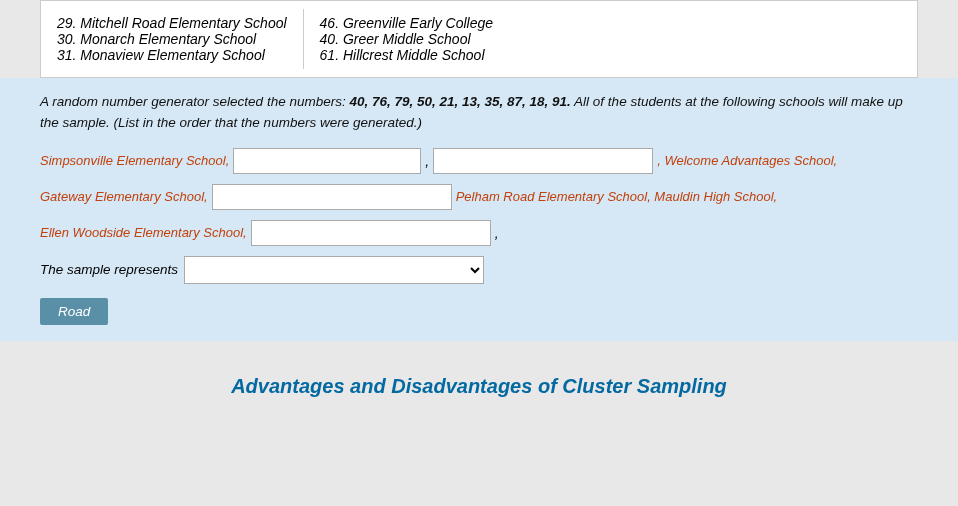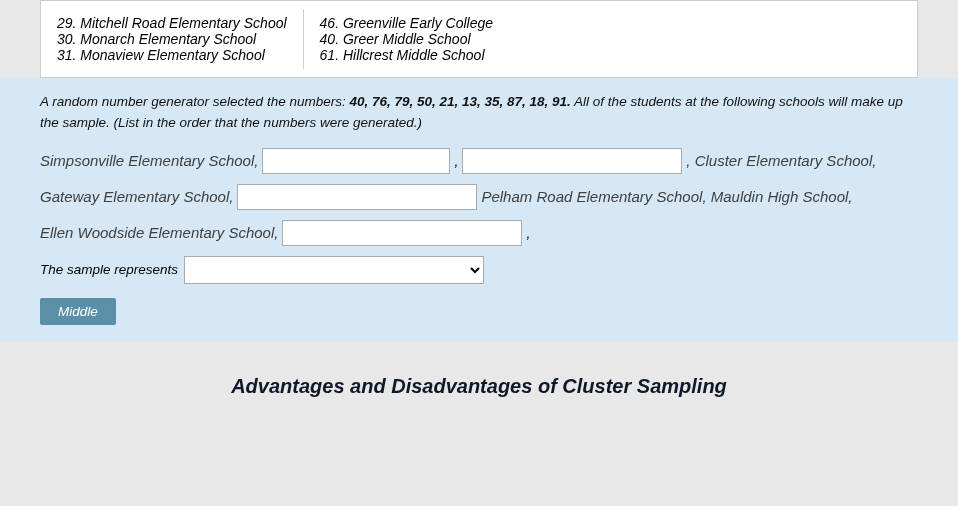--- a/index.html
+++ b/index.html
@@ -30,22 +30,22 @@
 
     .form-row {
       display: flex;
       align-items: center;
       margin-bottom: 10px;
       flex-wrap: wrap;
       gap: 4px;
     }
 
     .form-row label {
-      font-size: 15px;
-      color: #404040;
+      font-size: 13px;
+      color: #c2410c;
       white-space: nowrap;
     }
 
     .input-box {
       background: #fff;
       border: 1px solid #aaa;
       height: 26px;
       min-width: 160px;
       font-size: 13px;
       padding: 0 4px;
@@ -85,21 +85,21 @@
 
     .bottom-section {
       background: #e8e8e8;
       padding: 16px 0 0 0;
       text-align: center;
     }
 
     .bottom-title {
       font-size: 20px;
       font-weight: bold;
-      color: #0f172a;
+      color: #0369a1;
       padding: 18px 0 10px 0;
     }
 
     .highlighted {
       font-weight: bold;
     }
   </style>
 </head>
 <body>
 
@@ -124,21 +124,21 @@
   </div>
 
   
   <div class="form-section">
 
     <div class="form-row">
       <label>Simpsonville Elementary School,</label>
       <input class="input-box" style="min-width: 180px;" type="text">
       <span>,</span>
       <input class="input-box" style="min-width: 220px;" type="text">
-      <label>, Cluster Elementary School,</label>
+      <label>, Welcome Advantages School,</label>
     </div>
 
     <div class="form-row">
       <label>Gateway Elementary School,</label>
       <input class="input-box" style="min-width: 240px;" type="text">
       <label>Pelham Road Elementary School, Mauldin High School,</label>
     </div>
 
     <div class="form-row">
       <label>Ellen Woodside Elementary School,</label>
@@ -153,19 +153,19 @@
     <label>The sample represents</label>
     <select class="select-box">
       <option value=""></option>
       <option value="1">all students in Greenville County Schools</option>
       <option value="2">students in selected schools only</option>
       <option value="3">students in Simpsonville area</option>
     </select>
   </div>
 
   
-  <button class="check-btn">Middle</button>
+  <button class="check-btn">Road</button>
 
 </div>
 
 <div class="bottom-section">
   <div class="bottom-title">Advantages and Disadvantages of Cluster Sampling</div>
 </div>
 
 </body></html>

